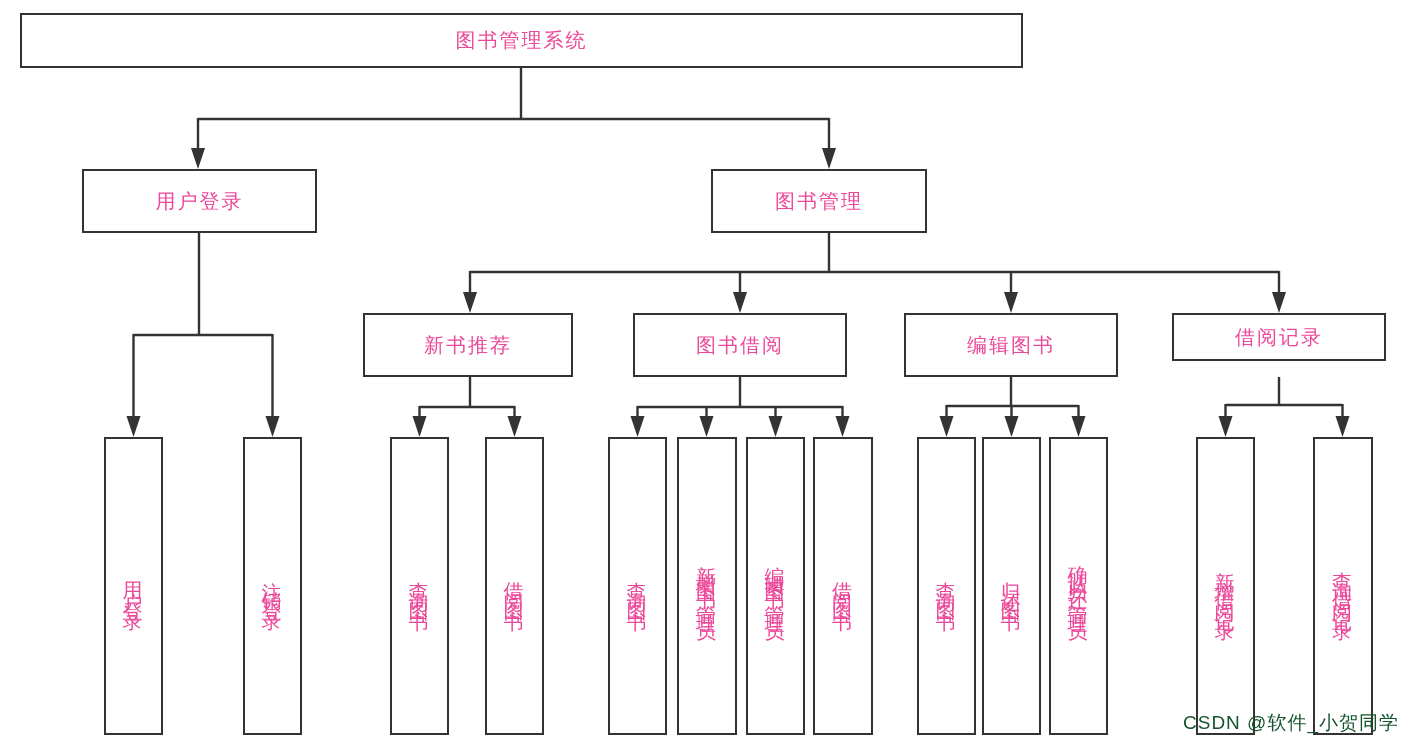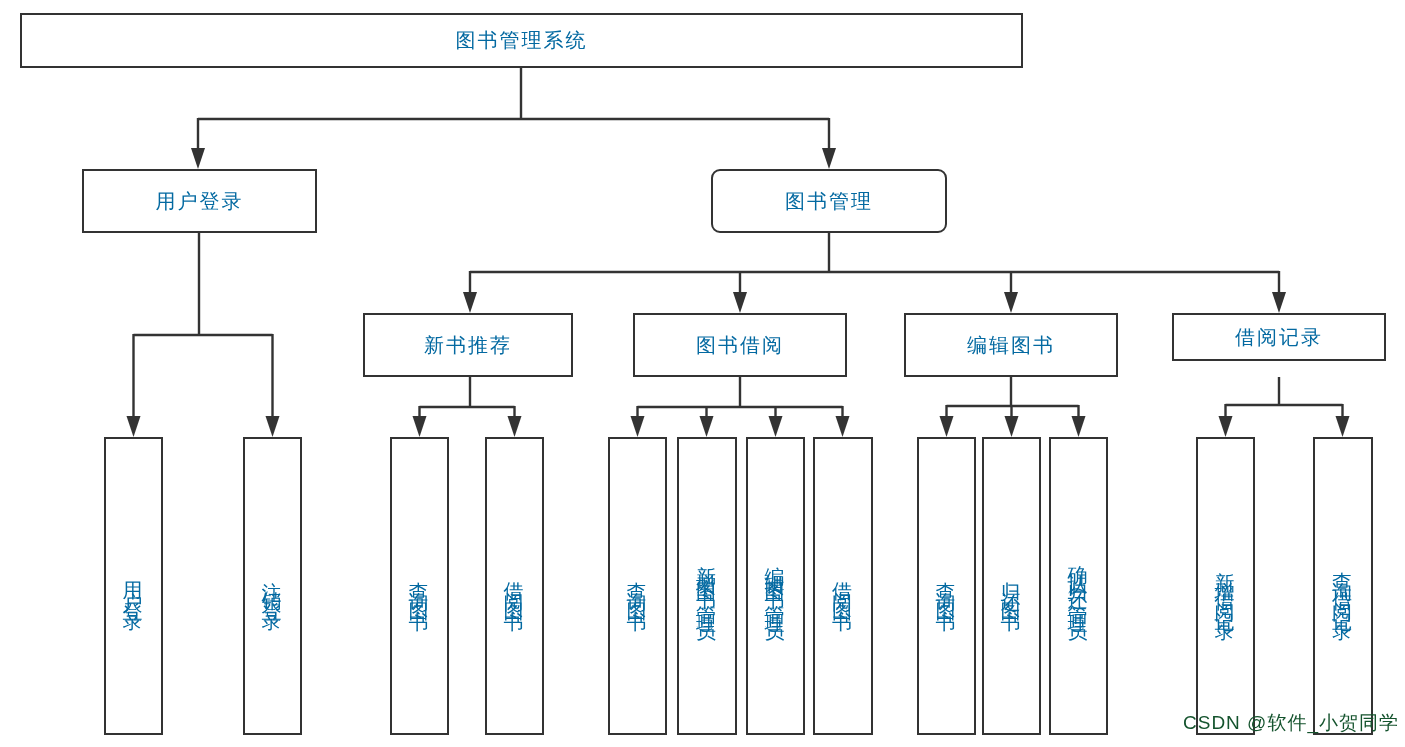--- a/index.html
+++ b/index.html
@@ -9,21 +9,21 @@
     overflow:hidden;
   }
   svg.connectors { position:absolute; left:0; top:0; }
   .ln { fill:none; stroke:#333333; stroke-width:2.4; }
   .ar { fill:#333333; stroke:none; }
   .node {
     position:absolute; background:#ffffff; border:2px solid #333333;
     box-sizing:border-box; display:flex; align-items:center; justify-content:center;
   }
   .node .lbl {
-    font-size:20px; letter-spacing:2px; white-space:nowrap; color:#0369a1;
+    font-size:20px; letter-spacing:2px; white-space:nowrap; color:#ec4899;
   }
   .leaf .lbl {
     writing-mode:vertical-rl; text-orientation:mixed;
     letter-spacing:10px; font-size:20px;
   }
   .leaf .lbl.tight { letter-spacing:8px; }
   .watermark {
     position:absolute; left:1183px; top:710px; z-index:3;
     font-size:19px; letter-spacing:1px; color:#14532d; white-space:nowrap;
   }
@@ -76,21 +76,21 @@
     </g>
   </svg>
 
   <div class="node" style="left:20px; top:13px; width:1003px; height:55px;">
     <span class="lbl">图书管理系统</span>
   </div>
 
   <div class="node" style="left:82px; top:169px; width:235px; height:64px;">
     <span class="lbl">用户登录</span>
   </div>
-  <div class="node" style="left:711px; top:169px; width:236px; height:64px;border-radius:9px;">
+  <div class="node" style="left:711px; top:169px; width:216px; height:64px;">
     <span class="lbl">图书管理</span>
   </div>
 
   <div class="node" style="left:363px; top:313px; width:210px; height:64px;">
     <span class="lbl">新书推荐</span>
   </div>
   <div class="node" style="left:633px; top:313px; width:214px; height:64px;align-items:center;">
     <span class="lbl">图书借阅</span>
   </div>
   <div class="node" style="left:904px; top:313px; width:214px; height:64px;">

